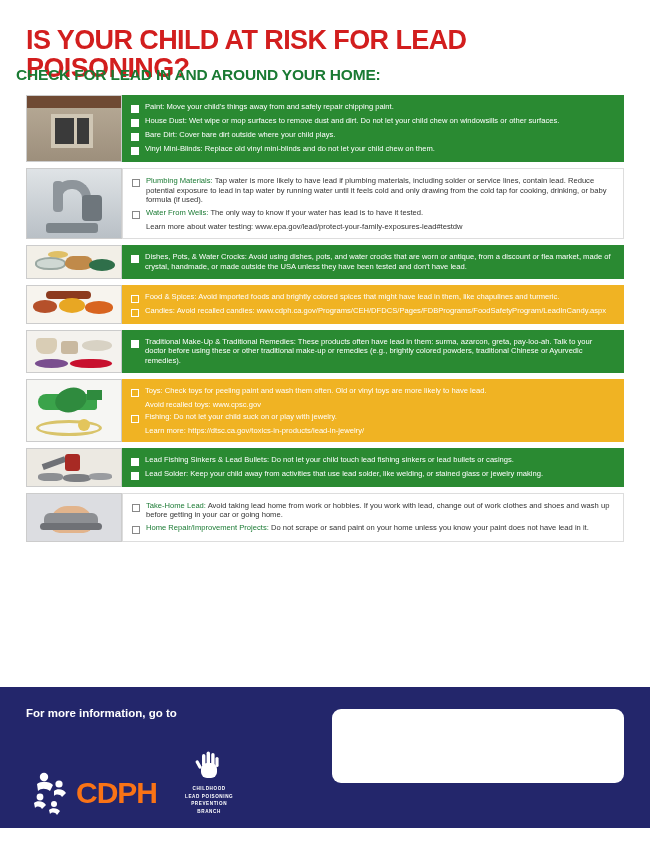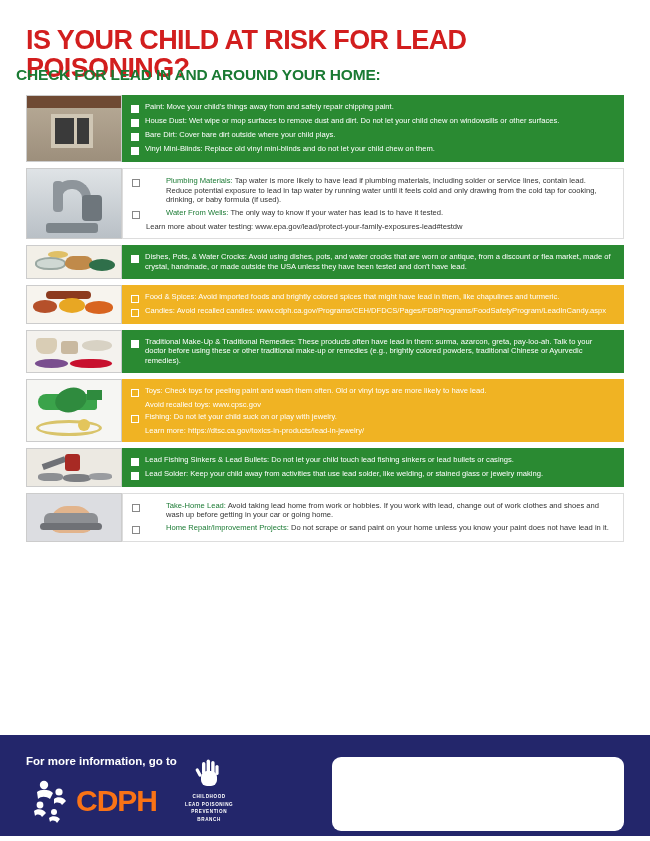--- a/index.html
+++ b/index.html
@@ -52,28 +52,28 @@
     width:8px; height:8px; min-width:8px; margin-top:3px; margin-right:6px;
     display:inline-block;
   }
   .green .box { background:#ffffff; border:1px solid #ffffff; }
   .yellow .box { background:transparent; border:1px solid #ffffff; }
   .white .box { background:transparent; border:1px solid #888; }
 
   .txt { font-size:7.6px; }
   .green .txt { color:#ffffff; }
   .yellow .txt { color:#ffffff; }
-  .white .txt { color:#333;margin-left:20px; }
+  .white .txt { color:#333; }
   .lbl { font-weight:normal; }
   .note { margin-left:14px; margin-top:3px; font-size:7.6px; }
   .cont { margin-left:14px; font-size:7.6px; }
   .yellow .cont { color:#ffffff; }
 
   .footer {
-    position:absolute; left:0; bottom:5px; width:650px; height:101px;
+    position:absolute; left:0; bottom:13px; width:650px; height:141px;
     background:#23266b;
   }
   .footer-text {
     position:absolute; left:26px; top:18px; width:280px;
     color:#ffffff; font-size:11.5px; font-weight:bold; line-height:1.45;
   }
   .footer-box {
     position:absolute; right:26px; top:22px; width:292px; height:74px;
     background:#ffffff; border-radius:9px;
   }

